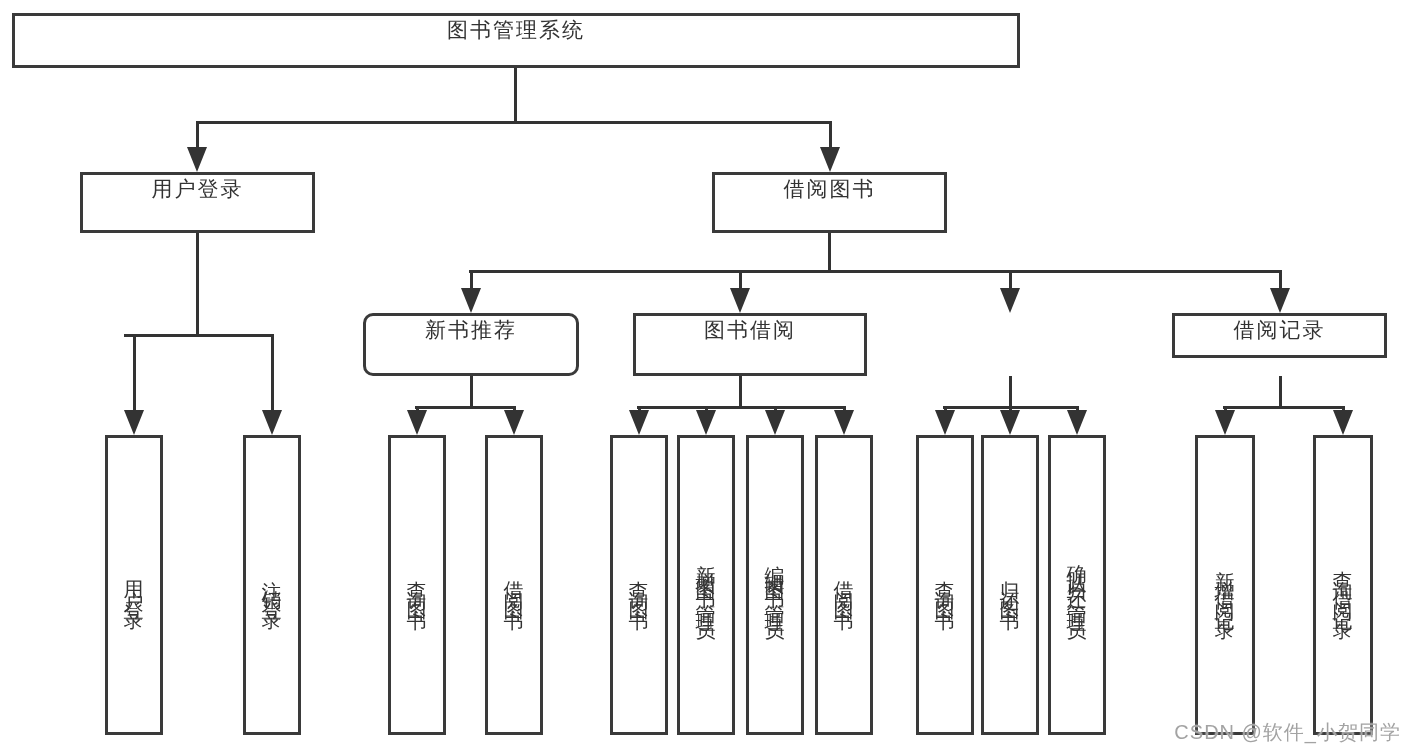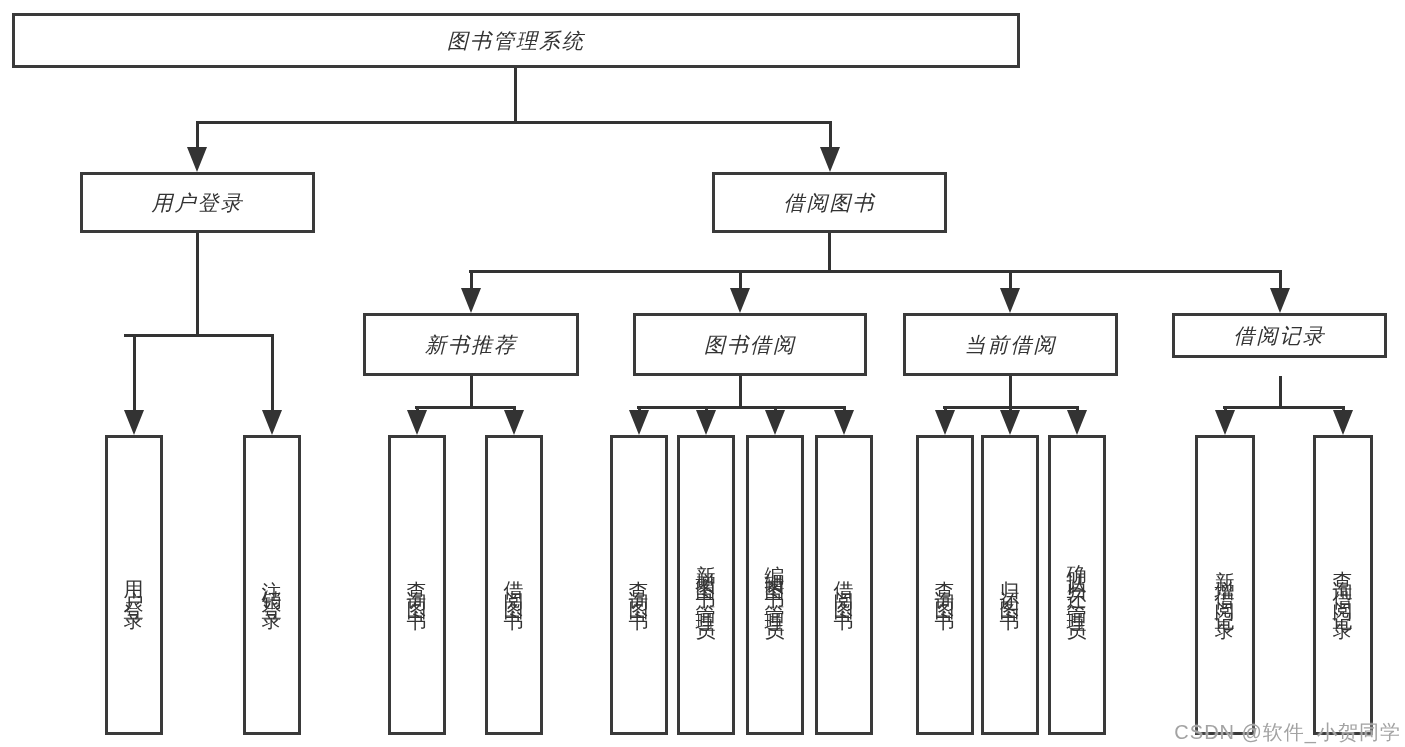--- a/index.html
+++ b/index.html
@@ -41,27 +41,25 @@
     border-top: 25px solid #333333;
     flex: 0 0 auto;
   }
   
   .hbox {
     position: absolute;
     box-sizing: border-box;
     background: #ffffff;
     border: 3px solid #3a3a3a;
     display: flex;
-    align-items: center;
     justify-content: center;
     font-size: 21px;
     color: #333333;
     letter-spacing: 2px;
     z-index: 2;
-    font-style: italic;
   }
   
   .vbox {
     position: absolute;
     box-sizing: border-box;
     top: 435px;
     width: 58px;
     height: 300px;
     background: #ffffff;
     border: 3px solid #3a3a3a;
@@ -200,31 +198,28 @@
   </div>
 
   <div class="hbox" style="left:80px; top:172px; width:235px; height:61px;">
     <span>用户登录</span>
   </div>
 
   <div class="hbox" style="left:712px; top:172px; width:235px; height:61px;">
     <span>借阅图书</span>
   </div>
 
-  <div class="hbox" style="left:363px; top:313px; width:216px; height:63px;">
+  <div class="hbox" style="left:363px; top:313px; width:216px; height:63px;border-radius:10px;">
     <span>新书推荐</span>
   </div>
 
   <div class="hbox" style="left:633px; top:313px; width:234px; height:63px;">
     <span>图书借阅</span>
   </div>
 
-  <div class="hbox" style="left:903px; top:313px; width:215px; height:63px;">
-    <span>当前借阅</span>
-  </div>
 
   <div class="hbox" style="left:1172px; top:313px; width:215px; height:45px;">
     <span>借阅记录</span>
   </div>
 
   <div class="vbox" style="left:105px;">
     <span>用户登录</span>
   </div>
   <div class="vbox" style="left:243px;">
     <span>注销登录</span>

